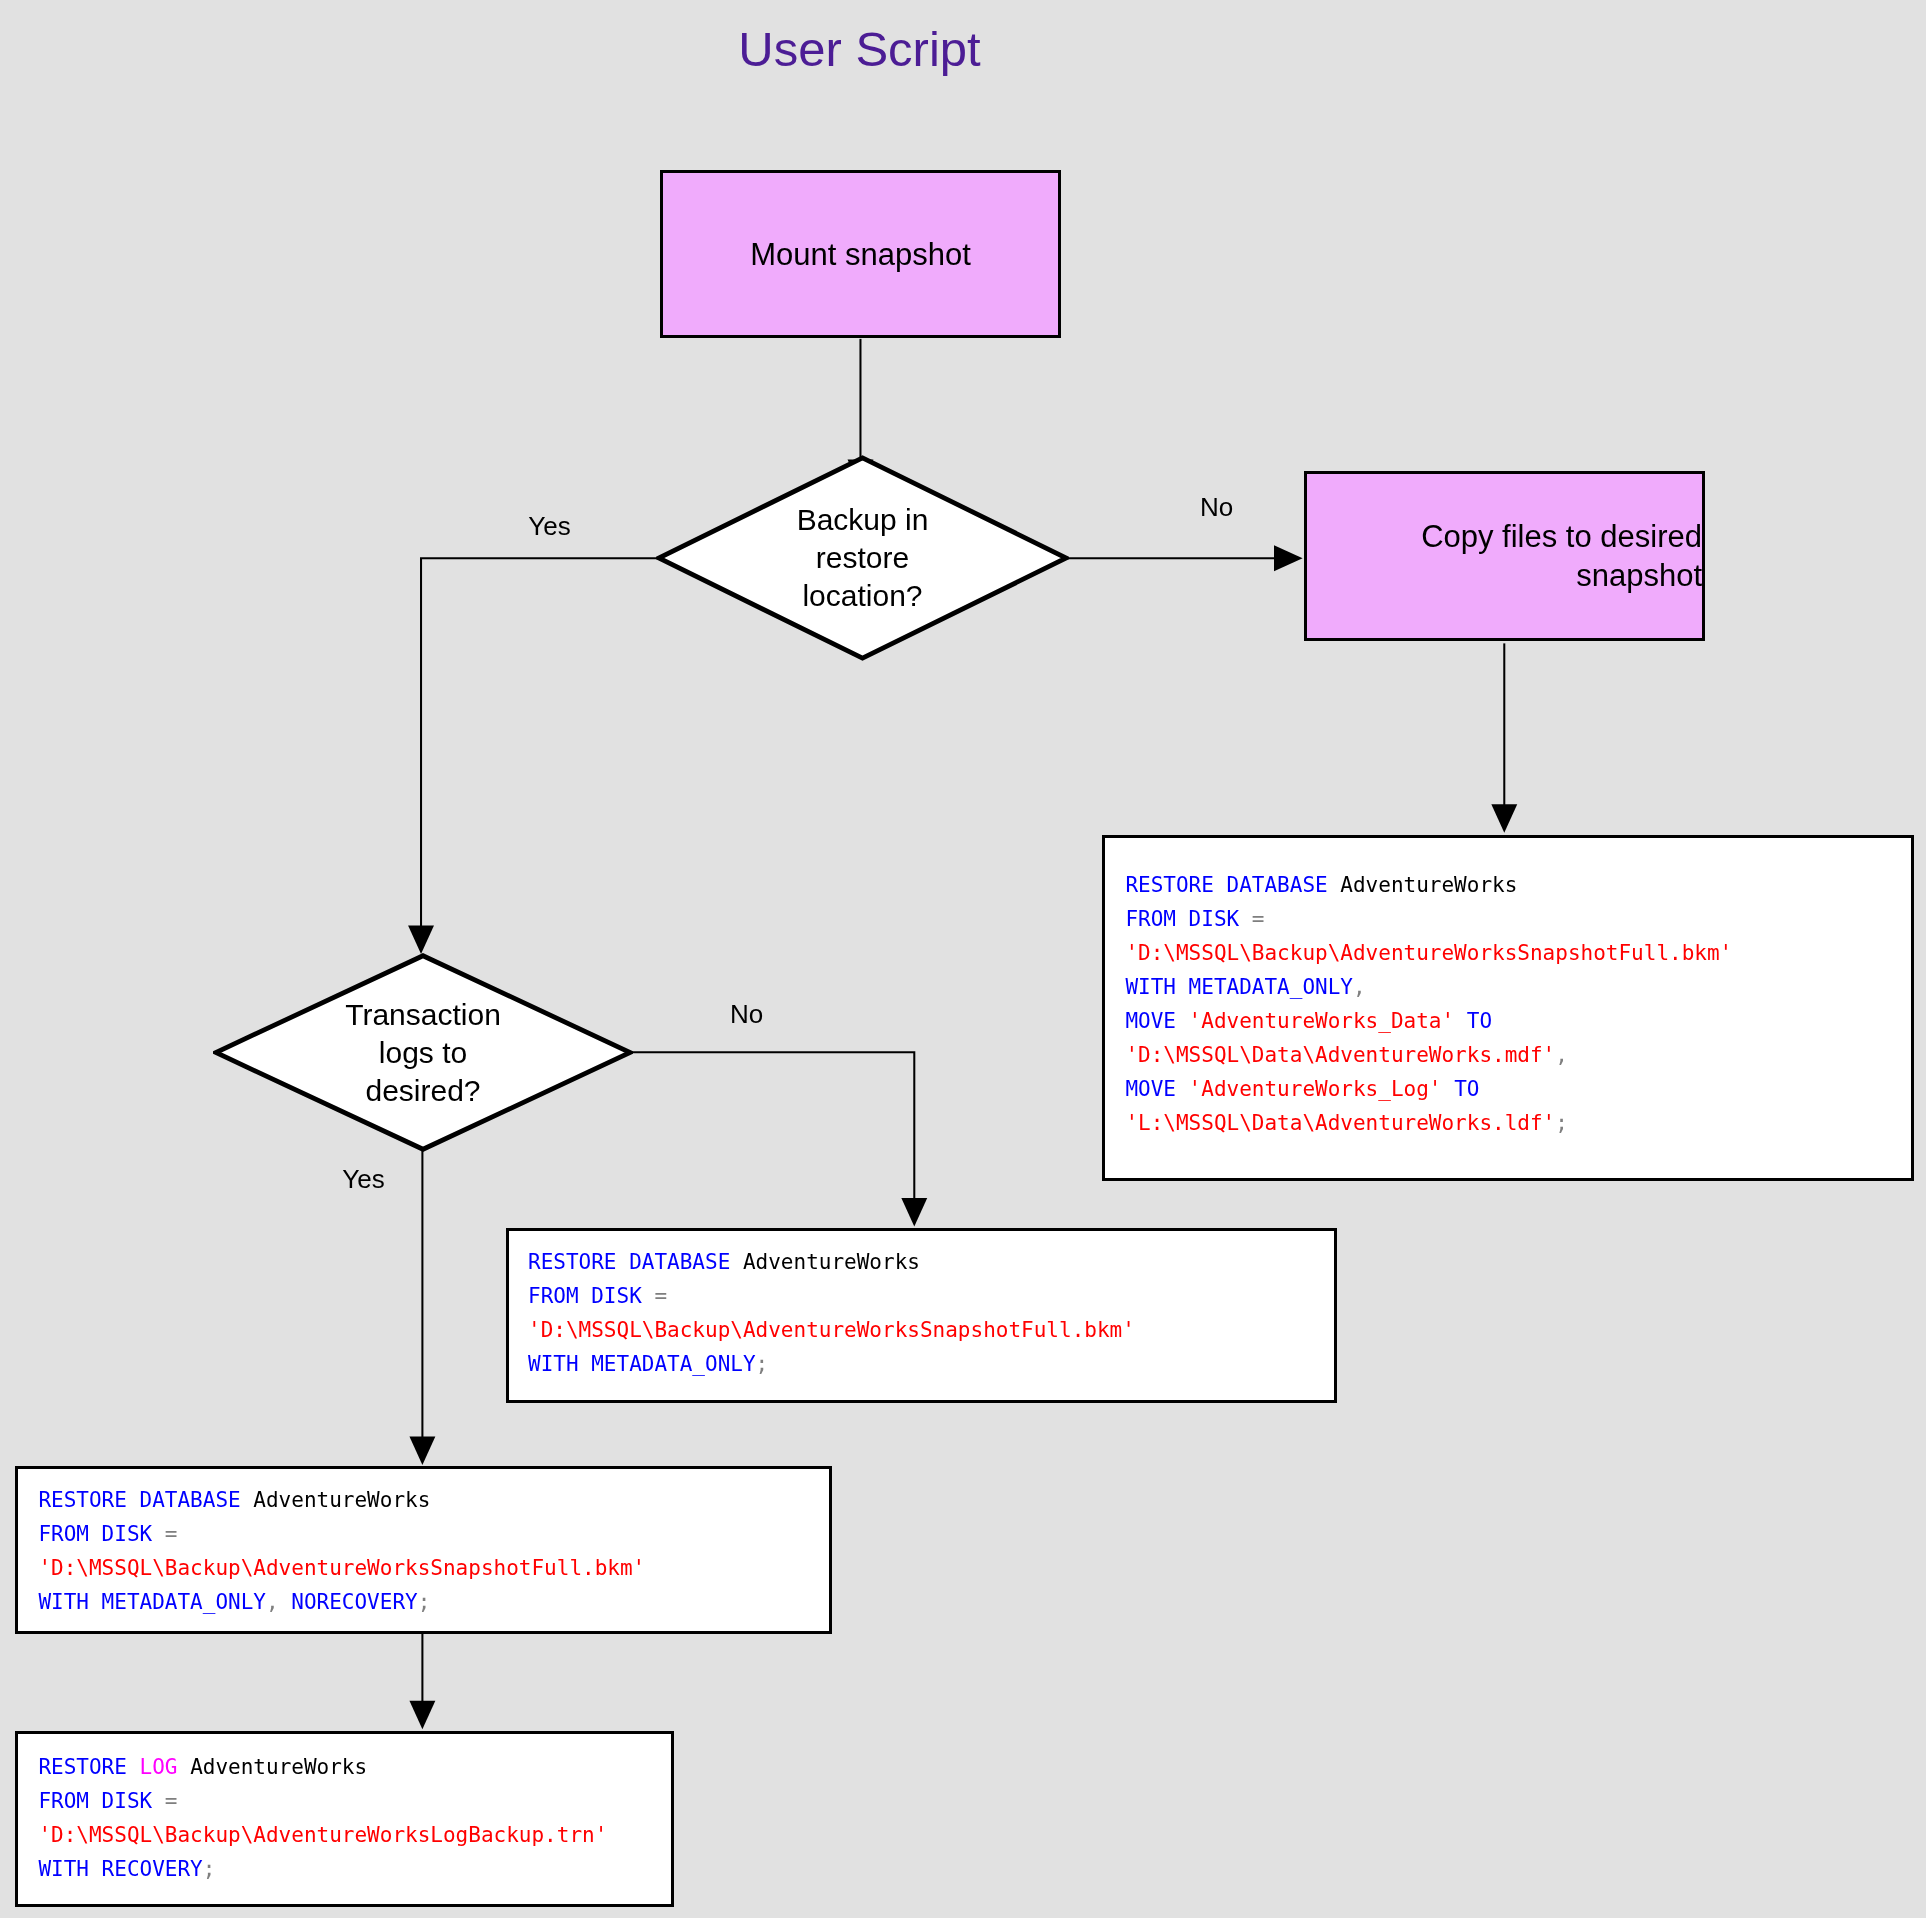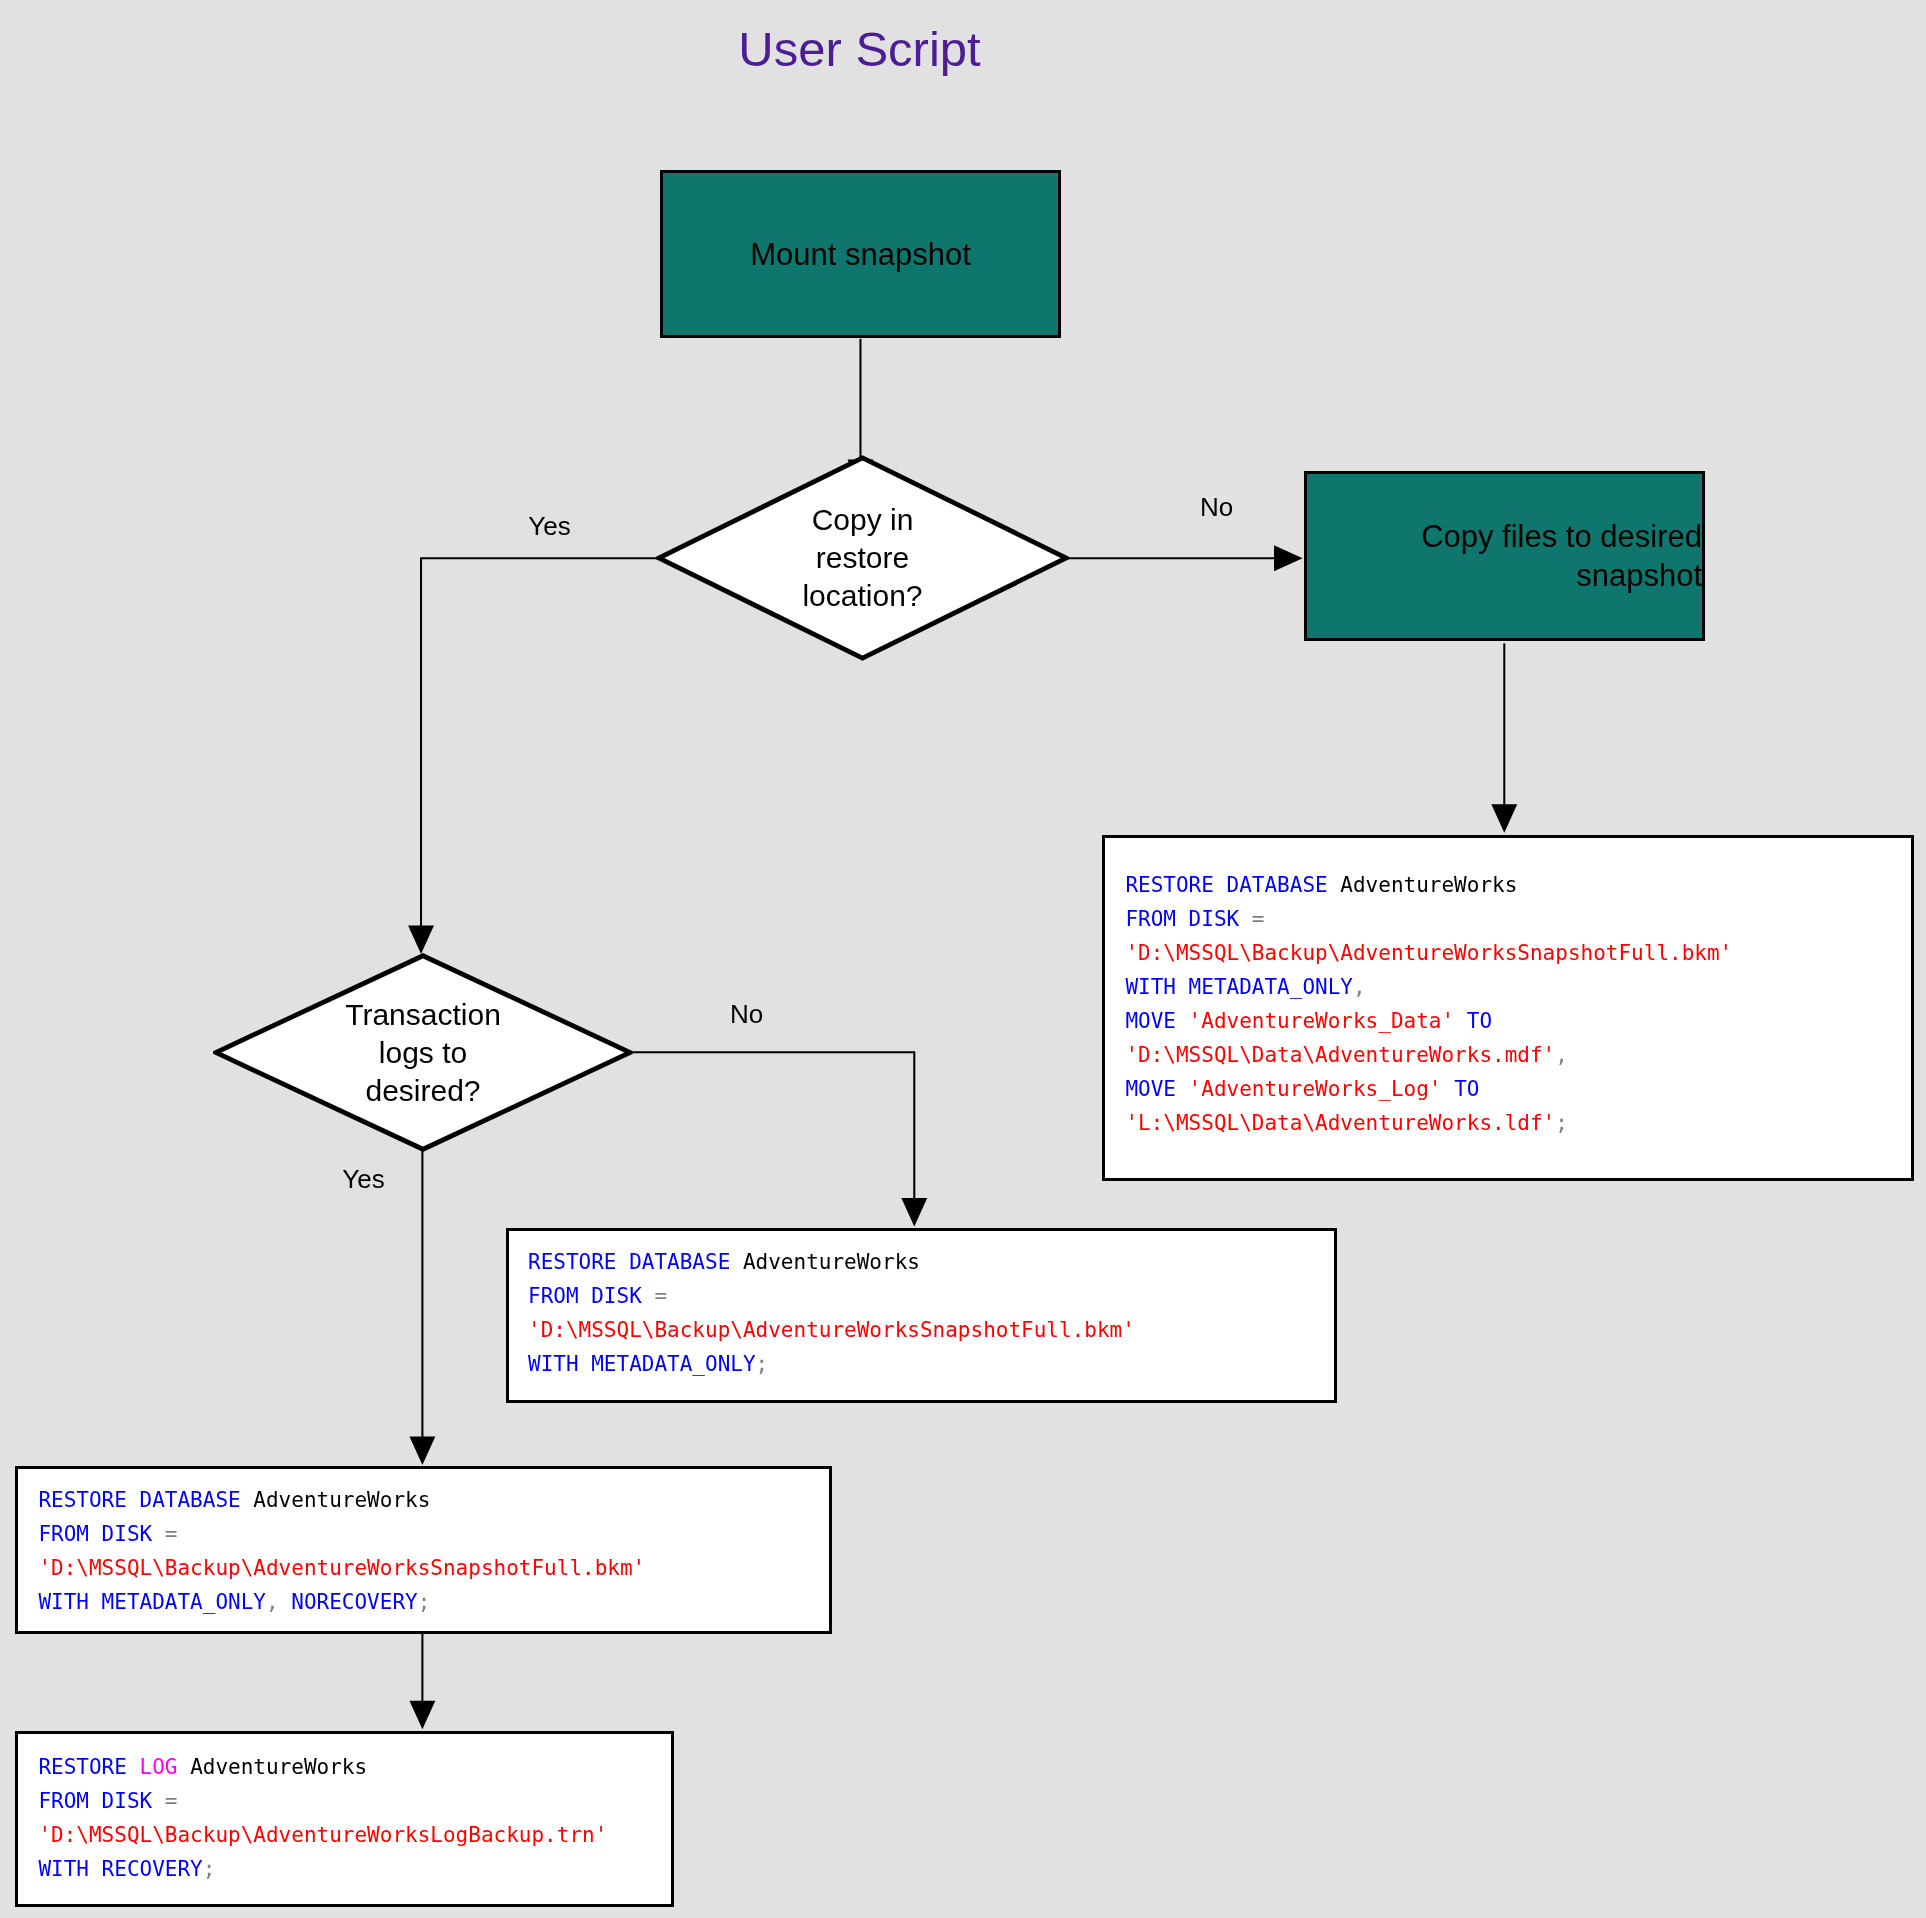--- a/index.html
+++ b/index.html
@@ -15,21 +15,21 @@
   .title{
     position:absolute;
     left:587px;top:19px;width:545px;
     text-align:center;
     font-size:49px;line-height:61px;
     color:#4c1d95;
   }
   .edges{position:absolute;left:0;top:0;}
   .node{
     position:absolute;
-    background:#0f766e;
+    background:#f0abfc;
     border:3.4px solid #000;
     box-sizing:border-box;
     display:flex;flex-direction:column;
     align-items:center;justify-content:center;
     text-align:center;
     font-size:31px;line-height:39px;
   }
   .diamond{position:absolute;}
   .diamond svg{position:absolute;left:0;top:0;}
   .diamond .dtext{
@@ -91,21 +91,21 @@
 
   <div class="node" style="left:660px;top:170px;width:401px;height:168px;">
     <div>Mount snapshot</div>
   </div>
 
   <div class="diamond" style="left:656px;top:455px;width:413px;height:206px;">
     <svg width="413" height="206" viewBox="0 0 606 302">
       <polygon points="303,4 602,151 303,298 4,151" fill="#ffffff" stroke="#000000" stroke-width="7"></polygon>
     </svg>
     <div class="dtext">
-      <div>Copy in</div>
+      <div>Backup in</div>
       <div>restore</div>
       <div>location?</div>
     </div>
   </div>
 
   <div class="node" style="left:1304px;top:471px;width:401px;height:170px;align-items:flex-end;">
     <div>Copy files to desired</div>
     <div>snapshot</div>
   </div>
 

